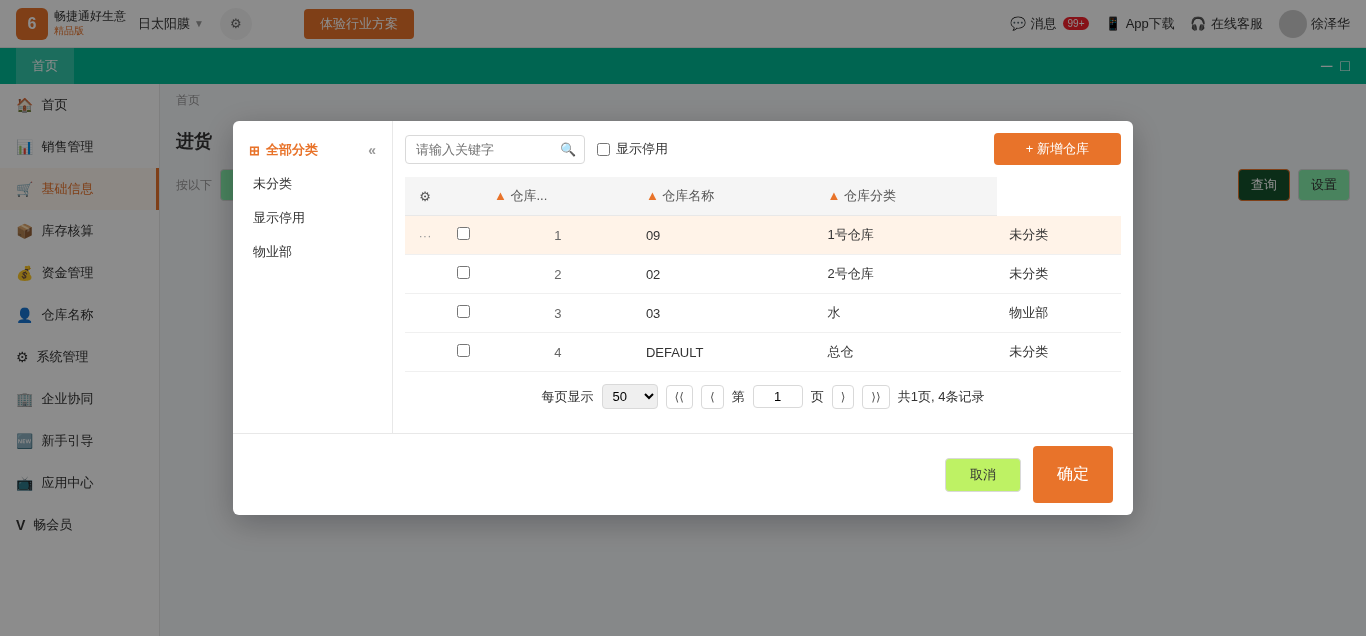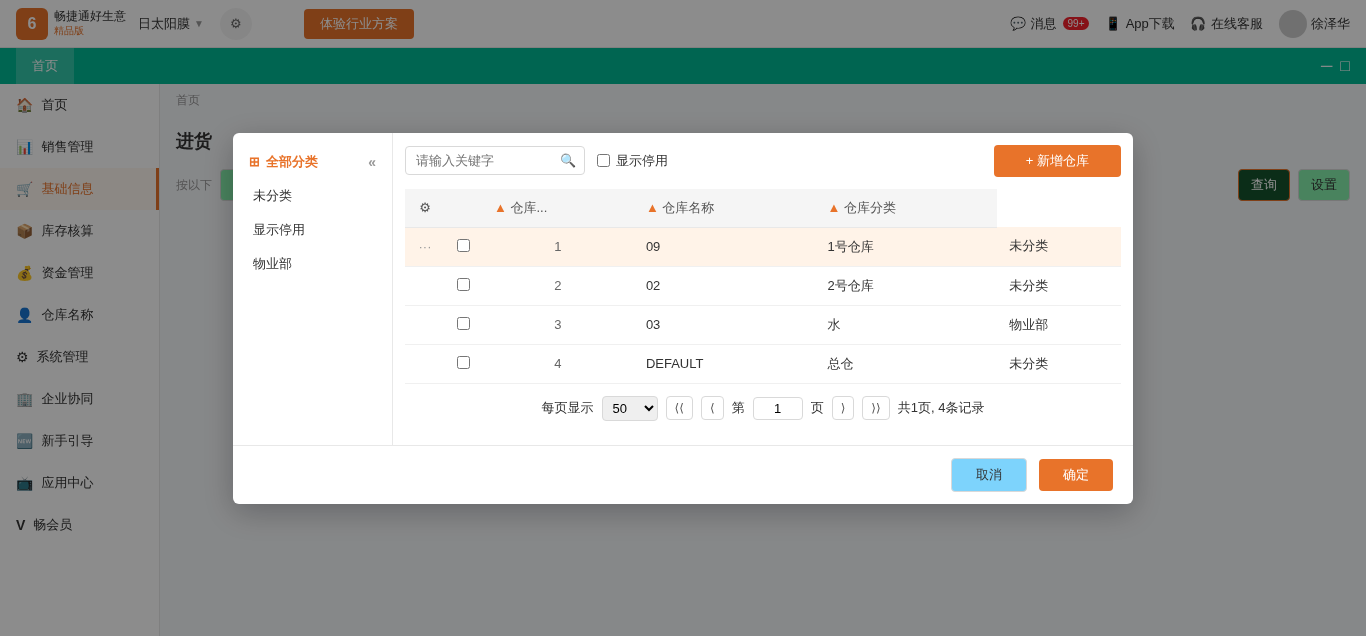--- a/index.html
+++ b/index.html
@@ -182,26 +182,26 @@
     .per-page-select {
       border: 1px solid #d9d9d9; border-radius: 4px; padding: 3px 6px; font-size: 13px;
     }
 
     
     .dialog-footer {
       display: flex; align-items: center; justify-content: flex-end;
       padding: 12px 20px; border-top: 1px solid #e8e8e8; gap: 12px;
     }
     .cancel-btn {
-      padding: 7px 24px; border: 1px solid #d9d9d9; background: #7dd3fc;
+      padding: 7px 24px; border: 1px solid #d9d9d9; background: #bef264;
       border-radius: 4px; cursor: pointer; font-size: 13px; color: #333;
     }
     .confirm-btn {
-      padding: 7px 24px; background: #e8732a; color: white; border: none;
-      border-radius: 4px; cursor: pointer; font-size: 13px;
+      padding: 18px 24px; background: #e8732a; color: white; border: none;
+      border-radius: 4px; cursor: pointer; font-size: 16px;
     }
 
     
     .page-header { padding: 12px 16px 0; }
     .page-title { font-size: 18px; font-weight: bold; color: #333; margin-bottom: 8px; }
 
     
     .toolbar { display: flex; align-items: center; gap: 8px; padding: 8px 16px; }
     .toolbar-btn { padding: 6px 12px; border: 1px solid #d9d9d9; background: #86efac; border-radius: 4px; cursor: pointer; font-size: 13px; color: #333; }
     .toolbar-btn-primary { background: #14532d; color: white; border-color: #e8732a; }

